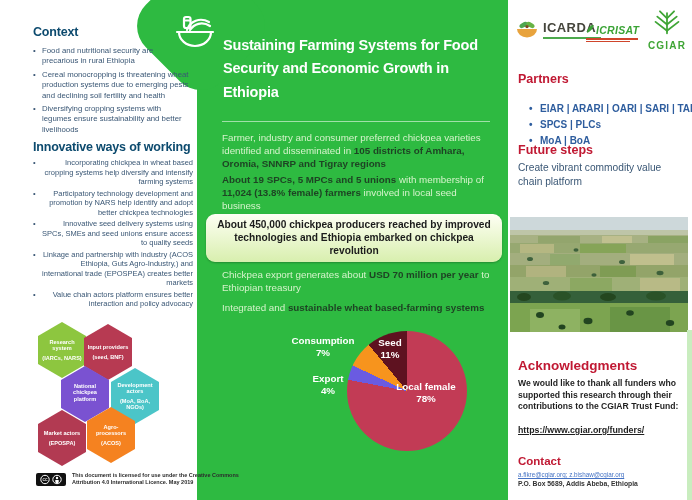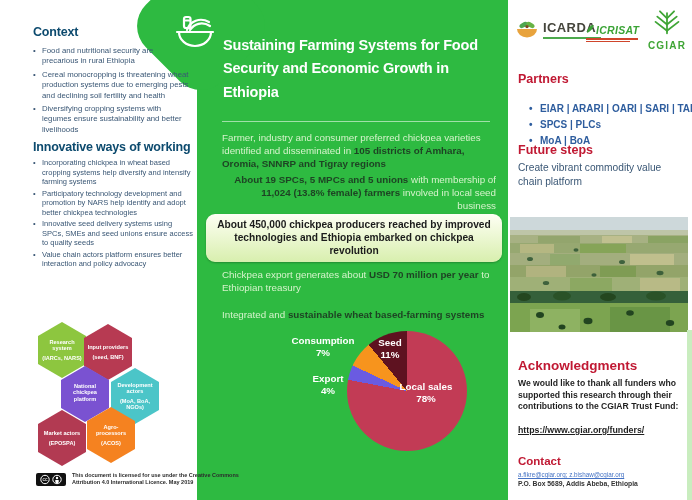--- a/index.html
+++ b/index.html
@@ -7,21 +7,21 @@
           font-family:"Liberation Sans",sans-serif;-webkit-font-smoothing:antialiased;}
   .abs{position:absolute;}
   
   .red-h{color:#0c4a6e;font-weight:800;margin:0;}
   .h-lg{font-size:12.5px;letter-spacing:-0.2px;}
   .blist{margin:0;padding:0;list-style:none;color:#3A5775;}
   .blist li{position:relative;padding-left:9px;margin-bottom:3px;}
   .blist li::before{content:"\2022";position:absolute;left:0;top:0;}
   .ctx-list{font-size:7.8px;line-height:10.4px;}
   .inn-list{font-size:7.5px;line-height:9.5px;}
-  .inn-list li{margin-bottom:2px;}
+  .inn-list li{margin-bottom:2px;text-align:right;}
   
   .hexwrap{position:absolute;left:36px;top:322px;width:170px;height:148px;}
   .hex{position:absolute;width:48px;height:56px;
        clip-path:polygon(50% 0%,100% 25%,100% 75%,50% 100%,0% 75%,0% 25%);
        display:flex;flex-direction:column;align-items:center;justify-content:center;
        text-align:center;color:#fff;font-weight:700;font-size:5.6px;line-height:6.4px;padding:0 3px;box-sizing:border-box;}
   .hex .sub{margin-top:3px;font-weight:700;}
   
   .lic-text{font-size:5.5px;line-height:7px;color:#2b2b2b;font-weight:600;width:170px;}
   
@@ -83,20 +83,21 @@
     <li>Food and nutritional security are precarious in rural Ethiopia</li>
     <li>Cereal monocropping is threatening wheat production systems due to emerging pests and declining soil fertility and health</li>
     <li>Diversifying cropping systems with legumes ensure sustainability and better livelihoods</li>
   </ul>
 
   <h2 class="red-h h-lg abs" style="left:33px;top:140px;">Innovative ways of working</h2>
   <ul class="blist inn-list abs" style="left:33px;top:158px;width:160px;">
     <li>Incorporating chickpea in wheat based cropping systems help diversify and intensify farming systems</li>
     <li>Participatory technology development and promotion by NARS help identify and adopt better chickpea technologies</li>
     <li>Innovative seed delivery systems using SPCs, SMEs and seed unions ensure access to quality seeds</li>
+    <li>Linkage and partnership with industry (ACOS Ethiopia, Guts Agro-Industry,) and international trade (EPOSPEA) creates better markets</li>
     <li>Value chain actors platform ensures better interaction and policy advocacy</li>
   </ul>
 
   <div class="hexwrap">
     <div class="hex" style="left: 2px; top: 0px; background: rgb(141, 198, 63);">
       <div>Research system</div>
       <div class="sub">(IARCs, NARS)</div>
     </div>
     <div class="hex" style="left: 48px; top: 2px; background: rgb(183, 58, 82);">
       <div>Input providers</div>
@@ -128,31 +129,31 @@
     <circle cx="21" cy="5" r="1.2" fill="#fff"></circle>
     <path d="M19.3 9.5 q1.7 1.2 3.4 0 V7 h-3.4 Z" fill="#fff"></path>
   </svg>
   <div class="lic-text abs" style="left:72px;top:472px;">This document is licensed for use under the Creative Commons Attribution 4.0 International Licence. May 2019</div>
 
   <h1 class="g-title">Sustaining Farming Systems for Food Security and Economic Growth in Ethiopia</h1>
   <div class="g-div"></div>
 
   <p class="gp" style="top:131px;"><span class="lt">Farmer, industry and consumer preferred chickpea varieties identified and disseminated in </span><span class="bd">105 districts of Amhara, Oromia, SNNRP and Tigray regions</span></p>
 
-  <p class="gp" style="top:173px;text-align:right;"><span class="bd">About 19 SPCs, 5 MPCs and 5 unions</span><span class="lt"> with membership of </span><span class="bd">11,024 (13.8% female) farmers</span><span class="lt"> involved in local seed business</span></p>
+  <p class="gp" style="top:173px;"><span class="bd">About 19 SPCs, 5 MPCs and 5 unions</span><span class="lt"> with membership of </span><span class="bd">11,024 (13.8% female) farmers</span><span class="lt"> involved in local seed business</span></p>
 
   <div class="callout"><span class="c-lt">About </span><span class="c-bd">450,000 chickpea producers reached by improved technologies</span><span class="c-lt"> and Ethiopia embarked on chickpea revolution</span></div>
 
   <p class="gp" style="top:268px;"><span class="lt">Chickpea export generates about </span><span class="bd">USD 70 million per year</span><span class="lt"> to Ethiopian treasury</span></p>
 
-  <p class="gp" style="top:308px;"><span class="lt">Integrated and </span><span class="bd">sustainable wheat based-farming systems</span></p>
+  <p class="gp" style="top:301px;"><span class="lt">Integrated and </span><span class="bd">sustainable wheat based-farming systems</span></p>
 
   <div class="pie" style="background: conic-gradient(rgb(194, 59, 85) 0deg, rgb(194, 59, 85) 280.8deg, rgb(106, 91, 226) 280.8deg, rgb(106, 91, 226) 295.2deg, rgb(247, 148, 29) 295.2deg, rgb(247, 148, 29) 320.4deg, rgb(94, 18, 32) 320.4deg, rgb(94, 18, 32) 360deg);"></div>
   <div class="plbl" style="left:426px;top:393px;">
-    <div>Local sales</div>
+    <div>Local female</div>
     <div>78%</div>
   </div>
   <div class="plbl" style="left:328px;top:385px;">
     <div>Export</div>
     <div>4%</div>
   </div>
   <div class="plbl" style="left:323px;top:347px;">
     <div>Consumption</div>
     <div>7%</div>
   </div>

